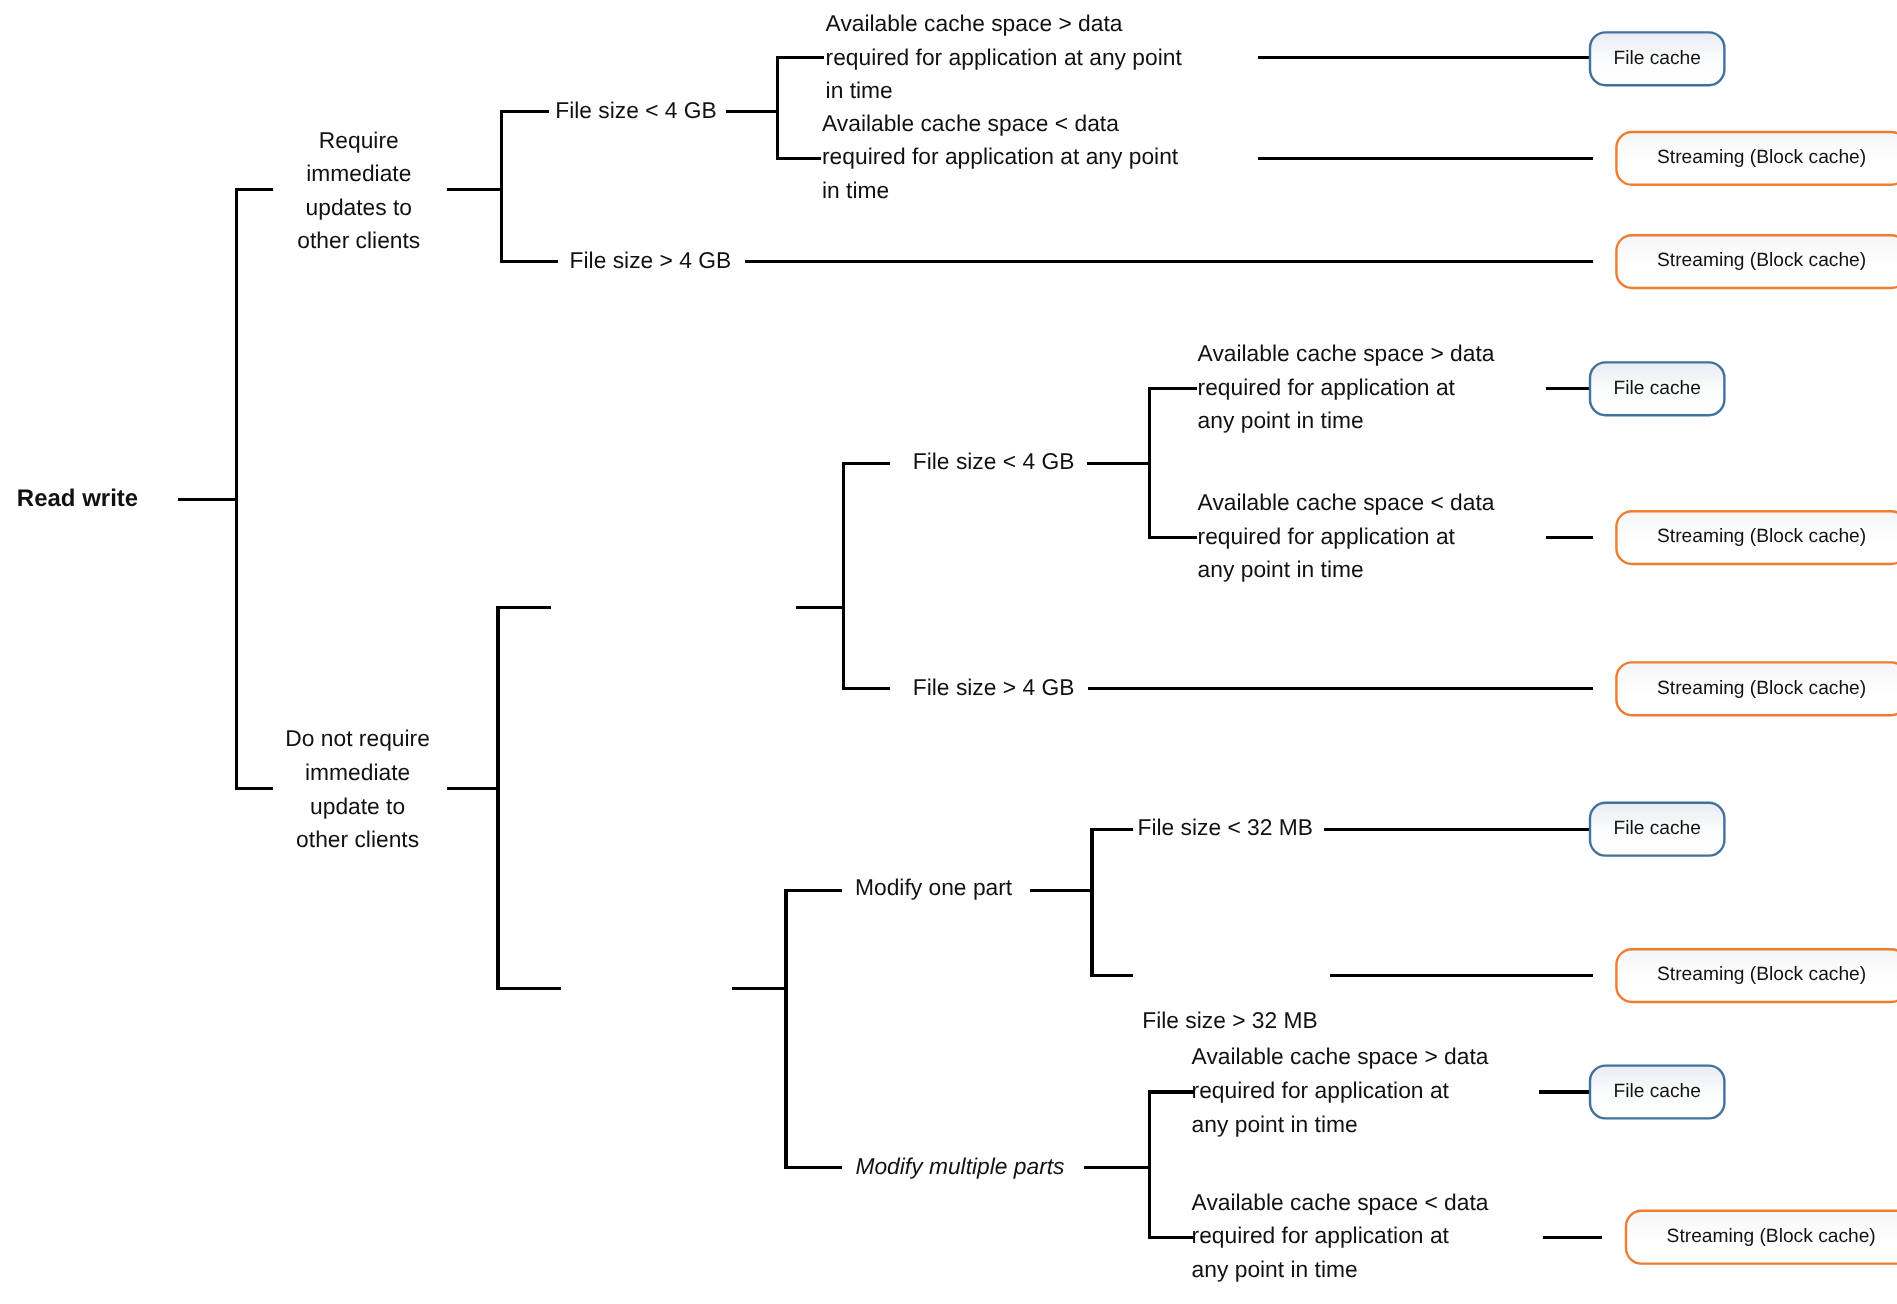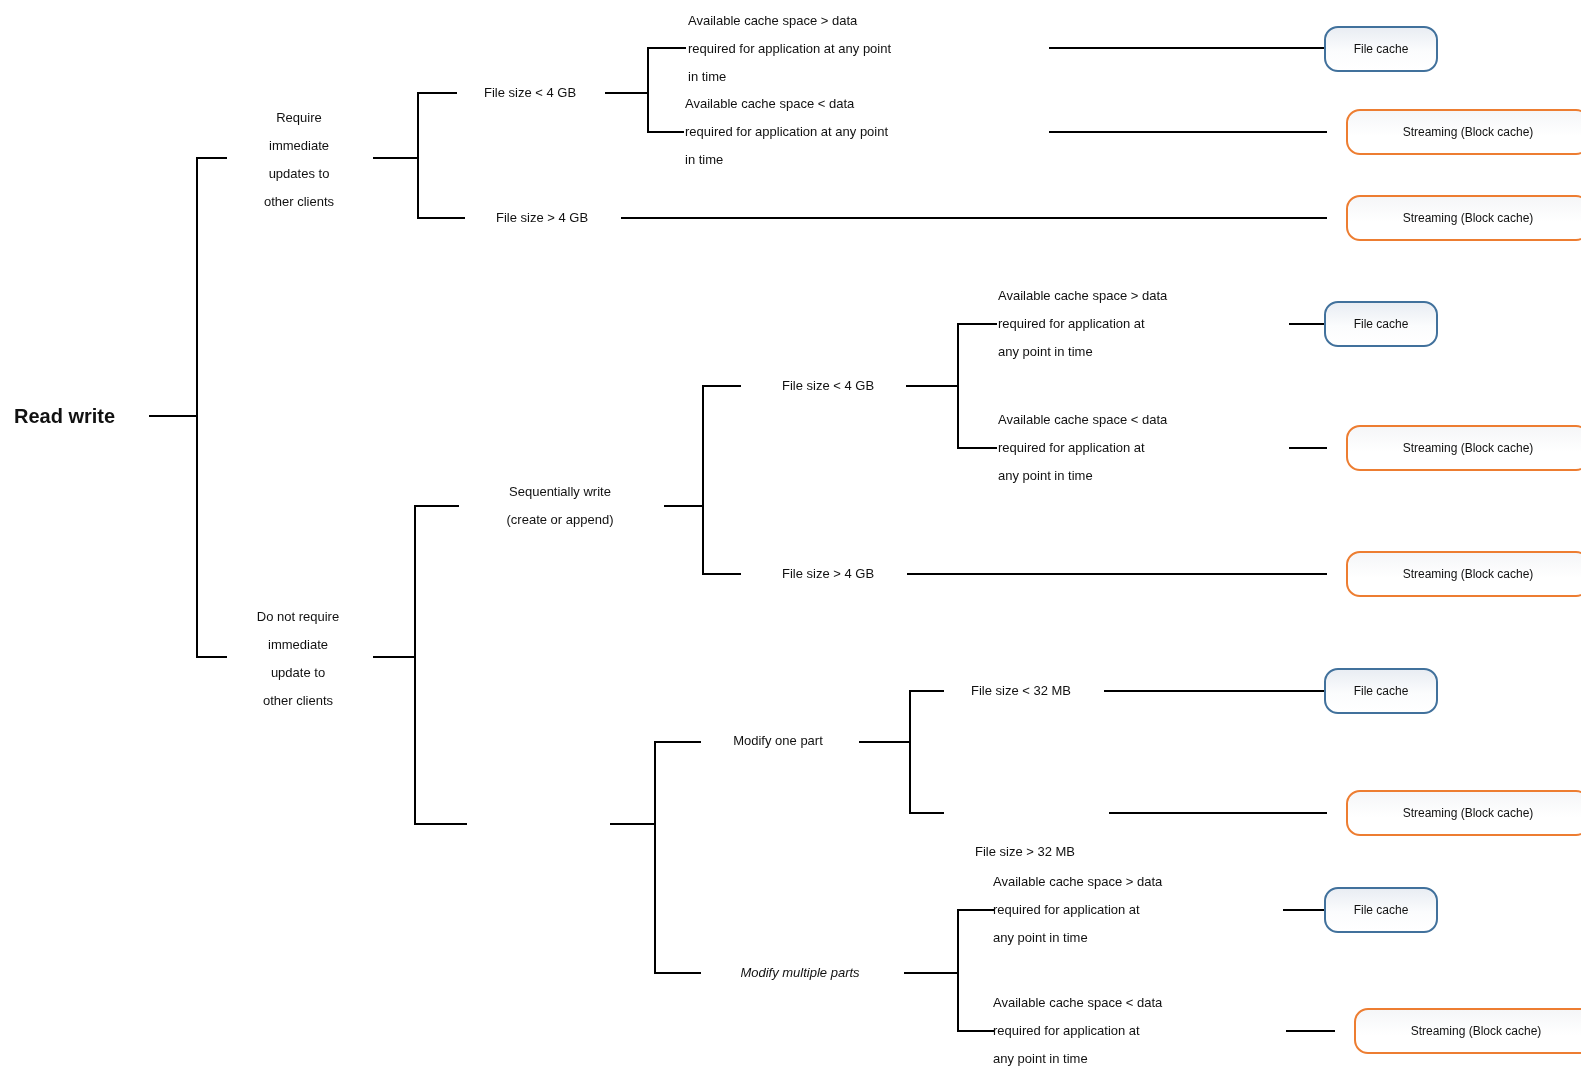--- a/index.html
+++ b/index.html
@@ -8,21 +8,21 @@
     width:1581px;
     height:1087px;
     background:#ffffff;
     font-family:"Liberation Sans", sans-serif;
     color:#111111;
     overflow:hidden;
   }
   #connectors{position:absolute;left:0;top:0;}
   .lbl{
     position:absolute;
-    font-size:13px;
+    font-size:19px;
     line-height:28px;
     white-space:nowrap;
   }
   .c{text-align:center;}
   .l{text-align:left;}
   #root-label{
     position:absolute;
     font-weight:bold;
     font-size:20px;
     line-height:28px;
@@ -30,21 +30,21 @@
   }
   .leaf{
     position:absolute;
     height:46px;
     box-sizing:border-box;
     border:2.5px solid #888;
     border-radius:14px;
     display:flex;
     align-items:center;
     justify-content:center;
-    font-size:12px;
+    font-size:16px;
     white-space:nowrap;
   }
   .leaf.file{
     width:114px;
     background:linear-gradient(180deg,#e9edf3 0%,#fbfcfd 55%,#ffffff 100%);
   }
   .leaf.stream{
     width:244px;
     background:linear-gradient(180deg,#f5f6f8 0%,#ffffff 60%);
     margin-left:20px;
@@ -136,24 +136,20 @@
 
   <div class="lbl c" style="left:442px;top:204px;width:200px;">File size &gt; 4 GB</div>
 
   <div class="lbl c" style="left:208px;top:603px;width:180px;">
     <div>Do not require</div>
     <div>immediate</div>
     <div>update to</div>
     <div>other clients</div>
   </div>
 
-  <div class="lbl c" style="left:460px;top:478px;width:200px;">
-    <div>Sequentially write</div>
-    <div>(create or append)</div>
-  </div>
 
   <div class="lbl c" style="left:728px;top:372px;width:200px;">File size &lt; 4 GB</div>
 
   <div class="lbl l" style="left:998px;top:282px;">
     <div>Available cache space &gt; data</div>
     <div>required for application at</div>
     <div>any point in time</div>
   </div>
 
   <div class="lbl l" style="left:998px;top:406px;">

